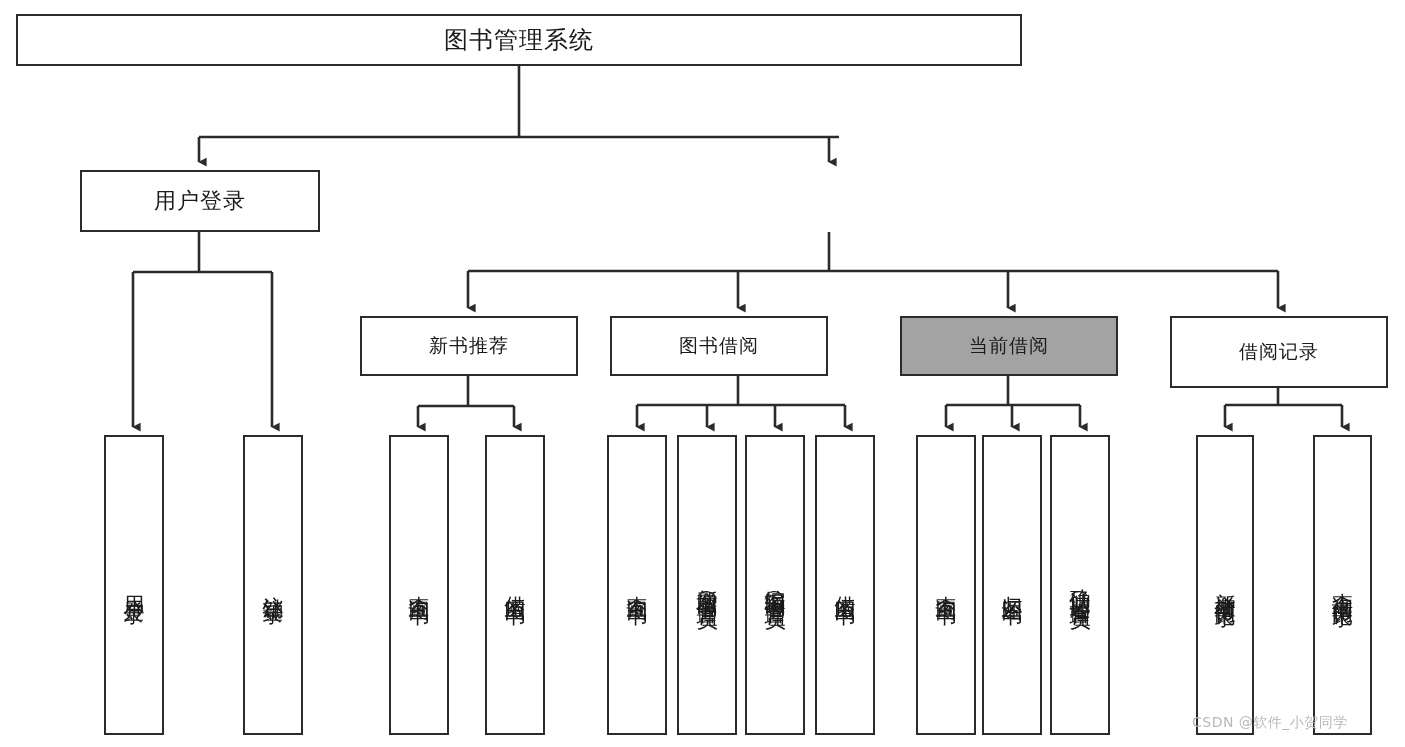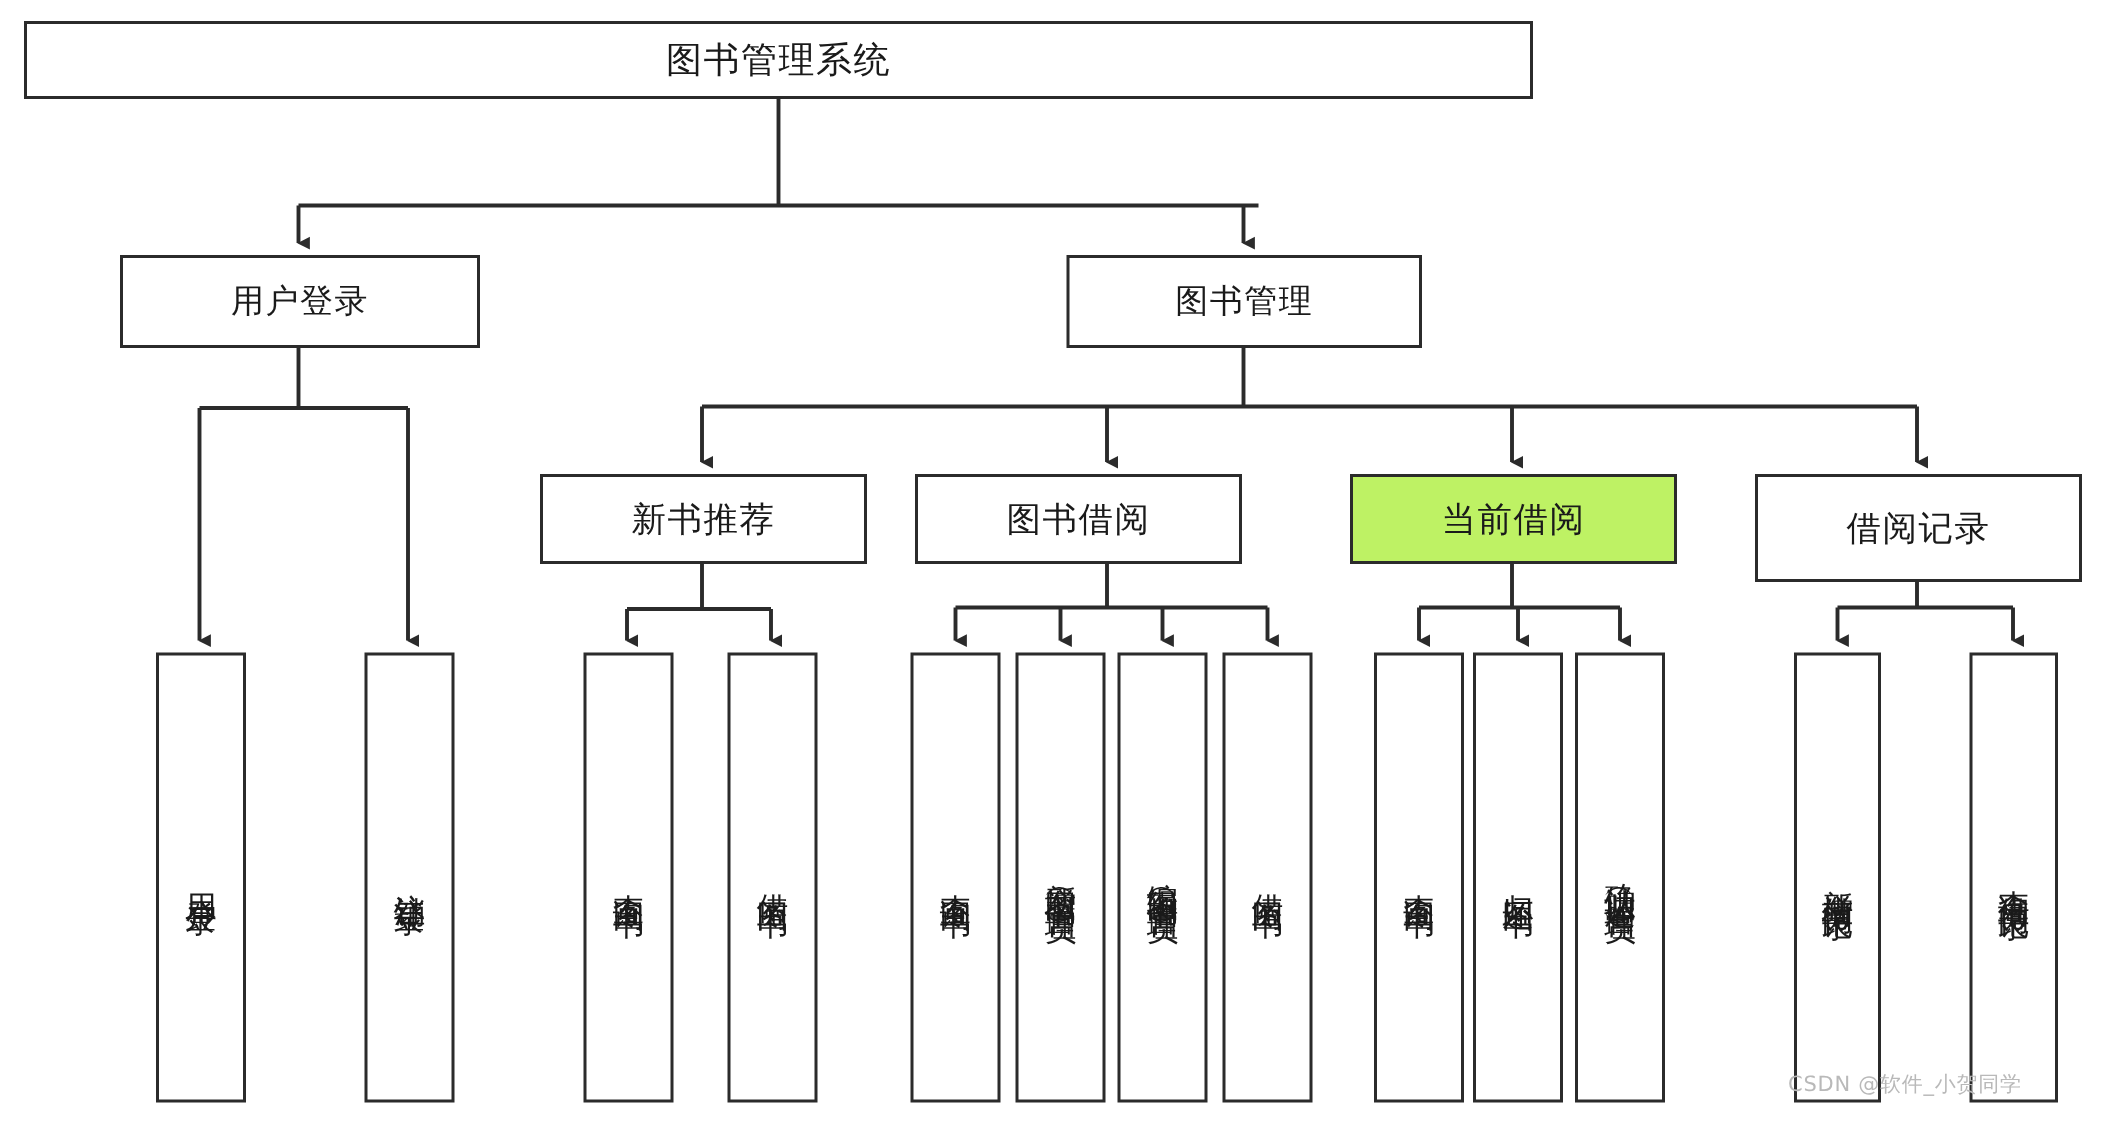--- a/index.html
+++ b/index.html
@@ -40,21 +40,21 @@
   }
   .node.root {
     font-size: 24px;
     letter-spacing: 1px;
   }
   .node.lvl2 {
     font-size: 22px;
     letter-spacing: 1px;
   }
   .node.lvl3 {
-    font-size: 23px;
+    font-size: 19px;
     letter-spacing: 1px;
   }
   .node.leaf {
     font-size: 21px;
     align-items: center;
     justify-content: center;
     padding: 6px 2px;
   }
   .vtext {
     writing-mode: vertical-rl;
@@ -130,31 +130,28 @@
     </g>
   </svg>
 
   <div class="node root" id="node-root" style="left: 16px; top: 14px; width: 1006px; height: 52px; border-color: rgb(43, 43, 43); background: rgb(255, 255, 255); color: rgb(26, 26, 26);">
     <span>图书管理系统</span>
   </div>
 
   <div class="node lvl2" style="left: 80px; top: 170px; width: 240px; height: 62px; border-color: rgb(43, 43, 43); background: rgb(255, 255, 255); color: rgb(26, 26, 26);">
     <span>用户登录</span>
   </div>
-  <div class="node lvl2" style="left: 711px; top: 170px; width: 237px; height: 62px; border-color: rgb(43, 43, 43); background: rgb(255, 255, 255); color: rgb(26, 26, 26);">
-    <span>图书管理</span>
-  </div>
 
   <div class="node lvl3" style="left: 360px; top: 316px; width: 218px; height: 60px; border-color: rgb(43, 43, 43); background: rgb(255, 255, 255); color: rgb(26, 26, 26);">
     <span>新书推荐</span>
   </div>
   <div class="node lvl3" style="left: 610px; top: 316px; width: 218px; height: 60px; border-color: rgb(43, 43, 43); background: rgb(255, 255, 255); color: rgb(26, 26, 26);">
     <span>图书借阅</span>
   </div>
-  <div class="node lvl3" style="left: 900px; top: 316px; width: 218px; height: 60px; border-color: rgb(43, 43, 43); background: #bef264; color: rgb(26, 26, 26);">
+  <div class="node lvl3" style="left: 900px; top: 316px; width: 218px; height: 60px; border-color: rgb(43, 43, 43); background: #a3a3a3; color: rgb(26, 26, 26);">
     <span>当前借阅</span>
   </div>
   <div class="node lvl3" style="left: 1170px; top: 316px; width: 218px; height: 72px; border-color: rgb(43, 43, 43); background: rgb(255, 255, 255); color: rgb(26, 26, 26);">
     <span>借阅记录</span>
   </div>
 
   <div class="node leaf" style="left: 104px; top: 435px; width: 60px; height: 300px; border-color: rgb(43, 43, 43); background: rgb(255, 255, 255); color: rgb(26, 26, 26);">
     <span class="vtext">用户登录</span>
   </div>
   <div class="node leaf" style="left: 243px; top: 435px; width: 60px; height: 300px; border-color: rgb(43, 43, 43); background: rgb(255, 255, 255); color: rgb(26, 26, 26);">

